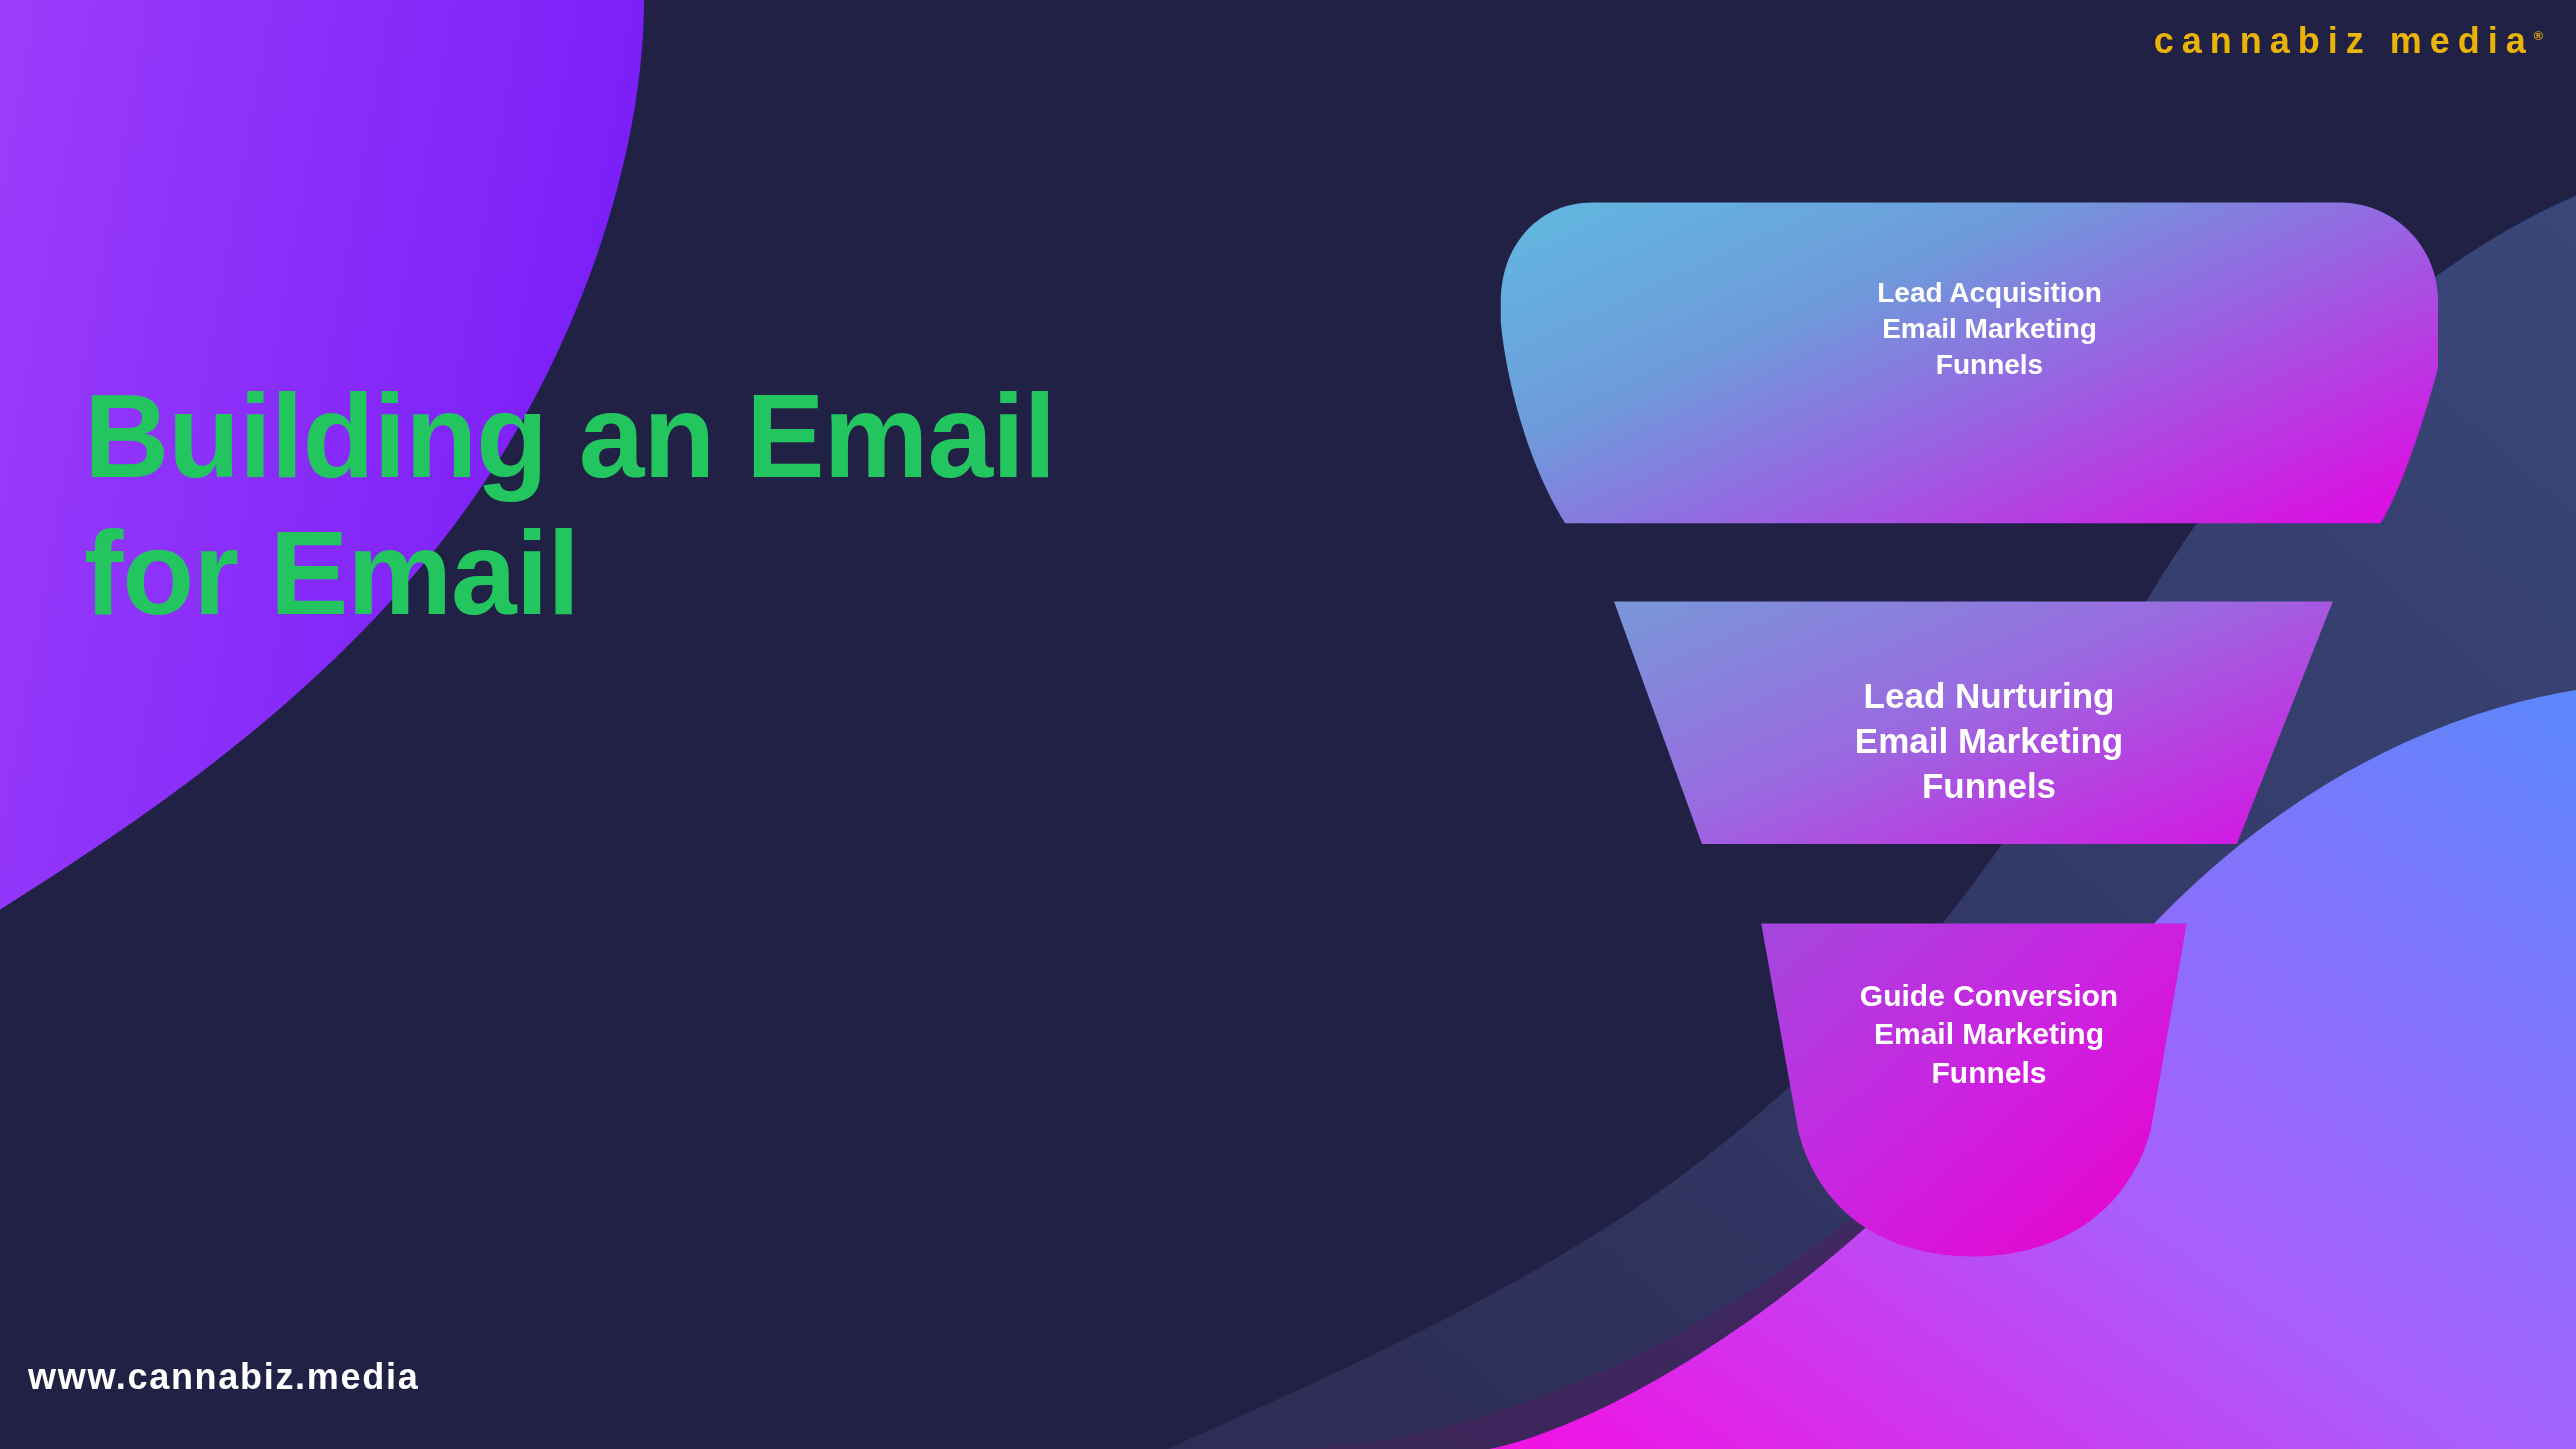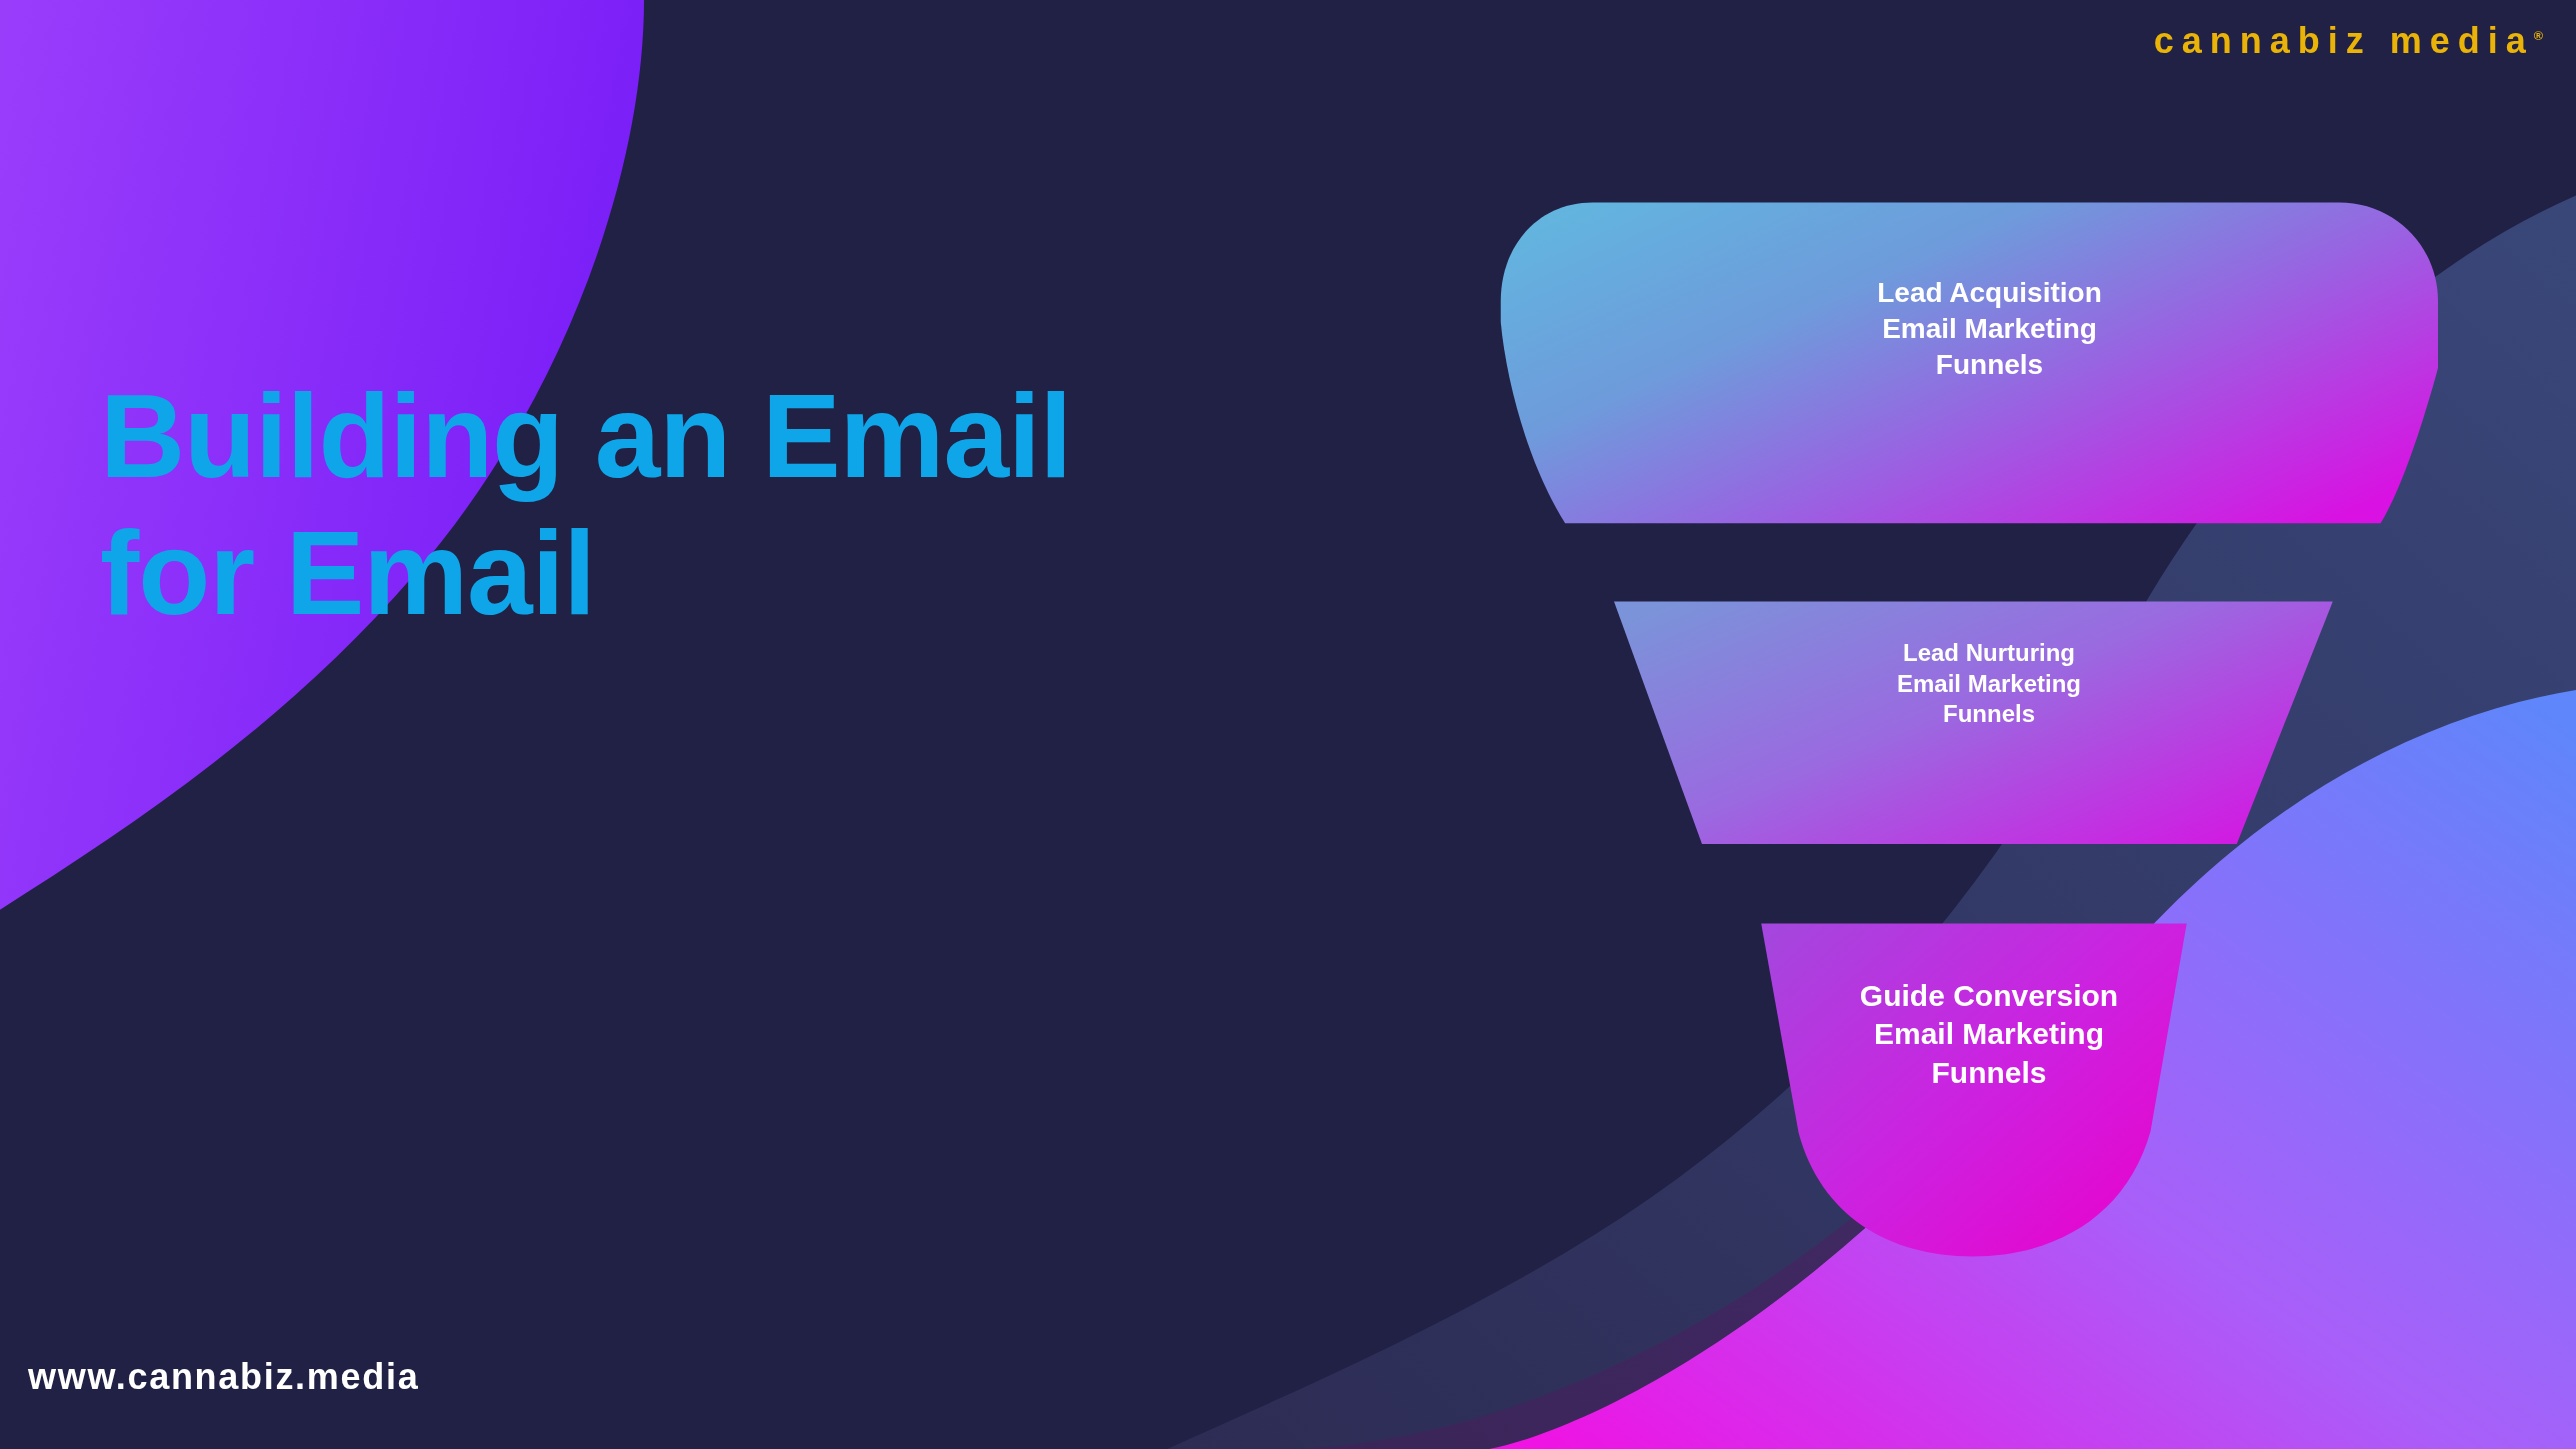--- a/index.html
+++ b/index.html
@@ -9,23 +9,23 @@
     font-family:"Liberation Sans", sans-serif;
     position:relative;
   }
   #stage { position:absolute; inset:0; width:2576px; height:1449px; overflow:hidden; }
 
   .bg-layer { position:absolute; inset:0; width:2576px; height:1449px; }
 
   
   .headline {
     position:absolute;
-    left:100px; top:368px;
+    left:84px; top:368px;
     width:1392px;
-    color:#0ea5e9;
+    color:#22c55e;
     font-size:118px;
     font-weight:700;
     line-height:1.16;
     letter-spacing:-1.1px;
   }
   .headline .ln { display:block; white-space:nowrap; }
 
   .subhead {
     position:absolute;
     left:86px; top:995px;
@@ -68,21 +68,21 @@
   .funnel-label {
     position:absolute;
     color:#ffffff;
     font-weight:700;
     text-align:center;
     line-height:1.28;
     white-space:pre-line;
     pointer-events:none;
   }
   #lbl-top    { left:1702px; top:275px;  width:575px; font-size:28px; }
-  #lbl-mid    { left:1759px; top:638px; width:460px;  font-size:24px; }
+  #lbl-mid    { left:1759px; top:674px; width:460px;  font-size:35px; }
   #lbl-bottom { left:1805px; top:977px; width:368px;  font-size:30px; }
 </style>
 </head>
 <body>
 
 <div id="stage">
 
   <svg class="bg-layer" viewBox="0 0 4480 2520" width="2576" height="1449" preserveAspectRatio="none" xmlns="http://www.w3.org/2000/svg">
     <defs>
       <linearGradient id="gPurpleBlob" x1="0" y1="0" x2="1" y2="0.25">

